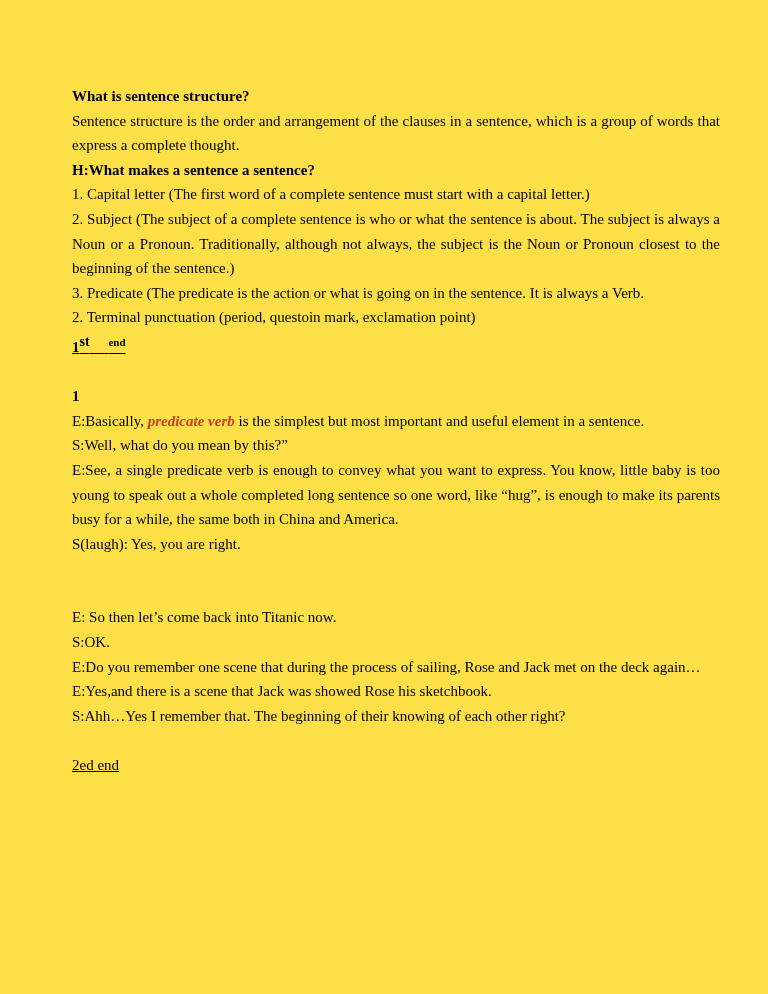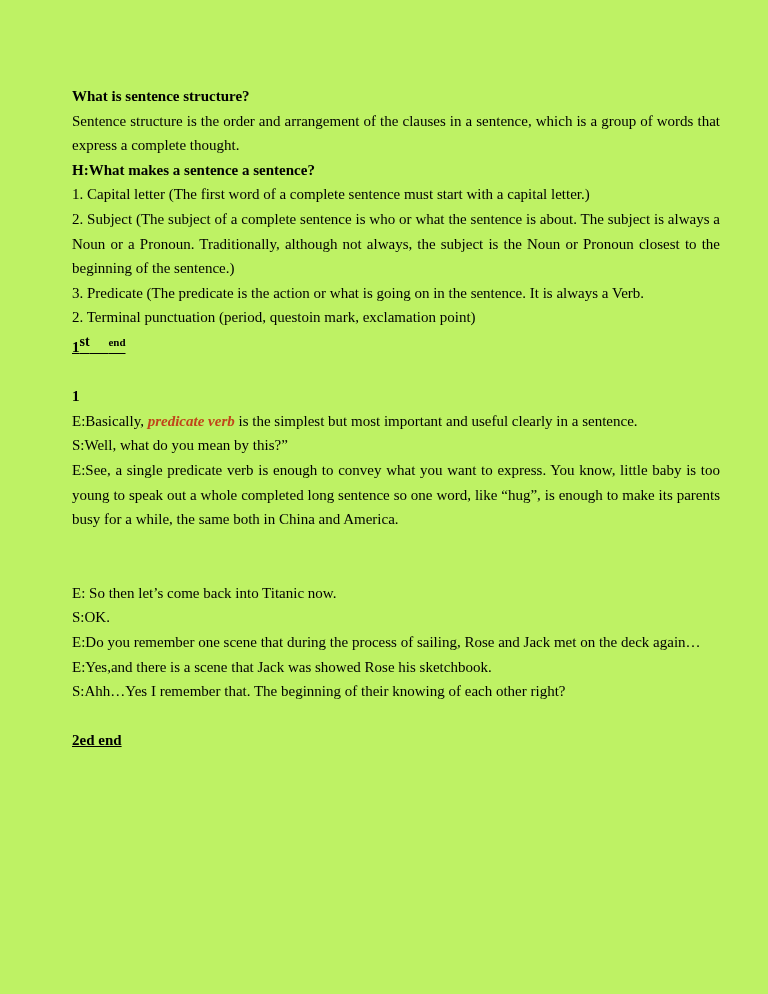--- a/index.html
+++ b/index.html
@@ -1,21 +1,21 @@
 <!DOCTYPE html>
 <html><head>
 <meta charset="utf-8">
 <style>
   * { margin: 0; padding: 0; box-sizing: border-box; }
   html, body { background: #ffffff; }
   .page {
     position: relative;
     width: 768px;
     height: 994px;
-    background: #bef264;
+    background: #fde047;
     padding: 84px 48px 0 72px;
     font-family: "Liberation Serif", "DejaVu Serif", serif;
     font-size: 15px;
     line-height: 24.6px;
     color: #000000;
   }
   p { text-align: justify; }
   .bold { font-weight: 700; }
   .underline-group { text-decoration: underline; font-weight: 700; }
   .sup {
@@ -24,21 +24,21 @@
     font-weight: 700;
   }
   .small-raised {
     font-size: 11px;
     vertical-align: 6px;
     font-weight: 700;
   }
   .highlight { font-weight: 700; font-style: italic; }
   .spacer-1 { height: 24.6px; }
   .spacer-2 { height: 49.2px; }
-  .marker-2 { text-decoration: underline; font-weight: 700; }
+  .marker-2 { text-decoration: underline; font-weight: 400; }
 </style>
 </head>
 <body>
 
 <div class="page">
 
   <p class="bold">What is sentence structure?</p>
 
   <p>Sentence structure is the order and arrangement of the clauses in a sentence, which is a group of words that express a complete thought.</p>
 
@@ -55,26 +55,27 @@
 
 
   <p>
     <span class="underline-group"><span>1</span><span class="sup">st</span><span>&nbsp;&nbsp;&nbsp;&nbsp;&nbsp;</span><span class="small-raised">end</span></span>
   </p>
 
   <div class="spacer-1"></div>
 
   <p class="bold">1</p>
 
-  <p><span>E:Basically, </span><span class="highlight" id="highlight-span" style="color: rgb(192, 69, 26);">predicate verb</span><span> is the simplest but most important and useful clearly in a sentence.</span></p>
+  <p><span>E:Basically, </span><span class="highlight" id="highlight-span" style="color: rgb(192, 69, 26);">predicate verb</span><span> is the simplest but most important and useful element in a sentence.</span></p>
 
   <p>S:Well, what do you mean by this?”</p>
 
   <p>E:See, a single predicate verb is enough to convey what you want to express. You know, little baby is too young to speak out a whole completed long sentence so one word, like “hug”, is enough to make its parents busy for a while, the same both in China and America.</p>
 
+  <p>S(laugh): Yes, you are right.</p>
 
   <div class="spacer-2"></div>
 
   <p>E: So then let’s come back into Titanic now.</p>
 
   <p>S:OK.</p>
 
   <p>E:Do you remember one scene that during the process of sailing, Rose and Jack met on the deck again…</p>
 
   <p>E:Yes,and there is a scene that Jack was showed Rose his sketchbook.</p>

